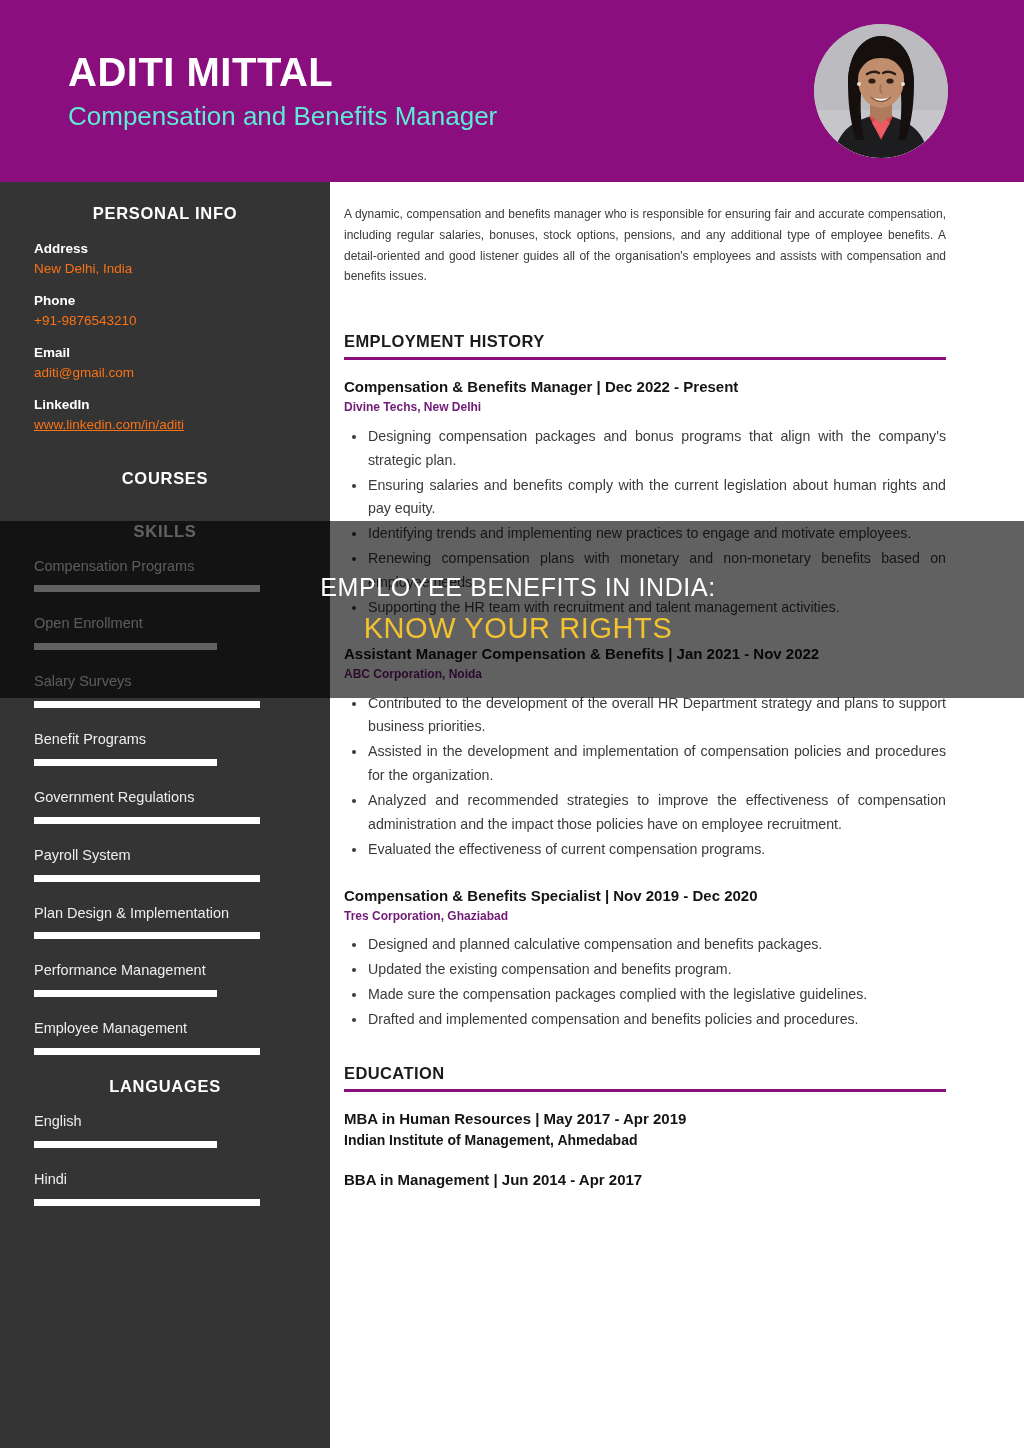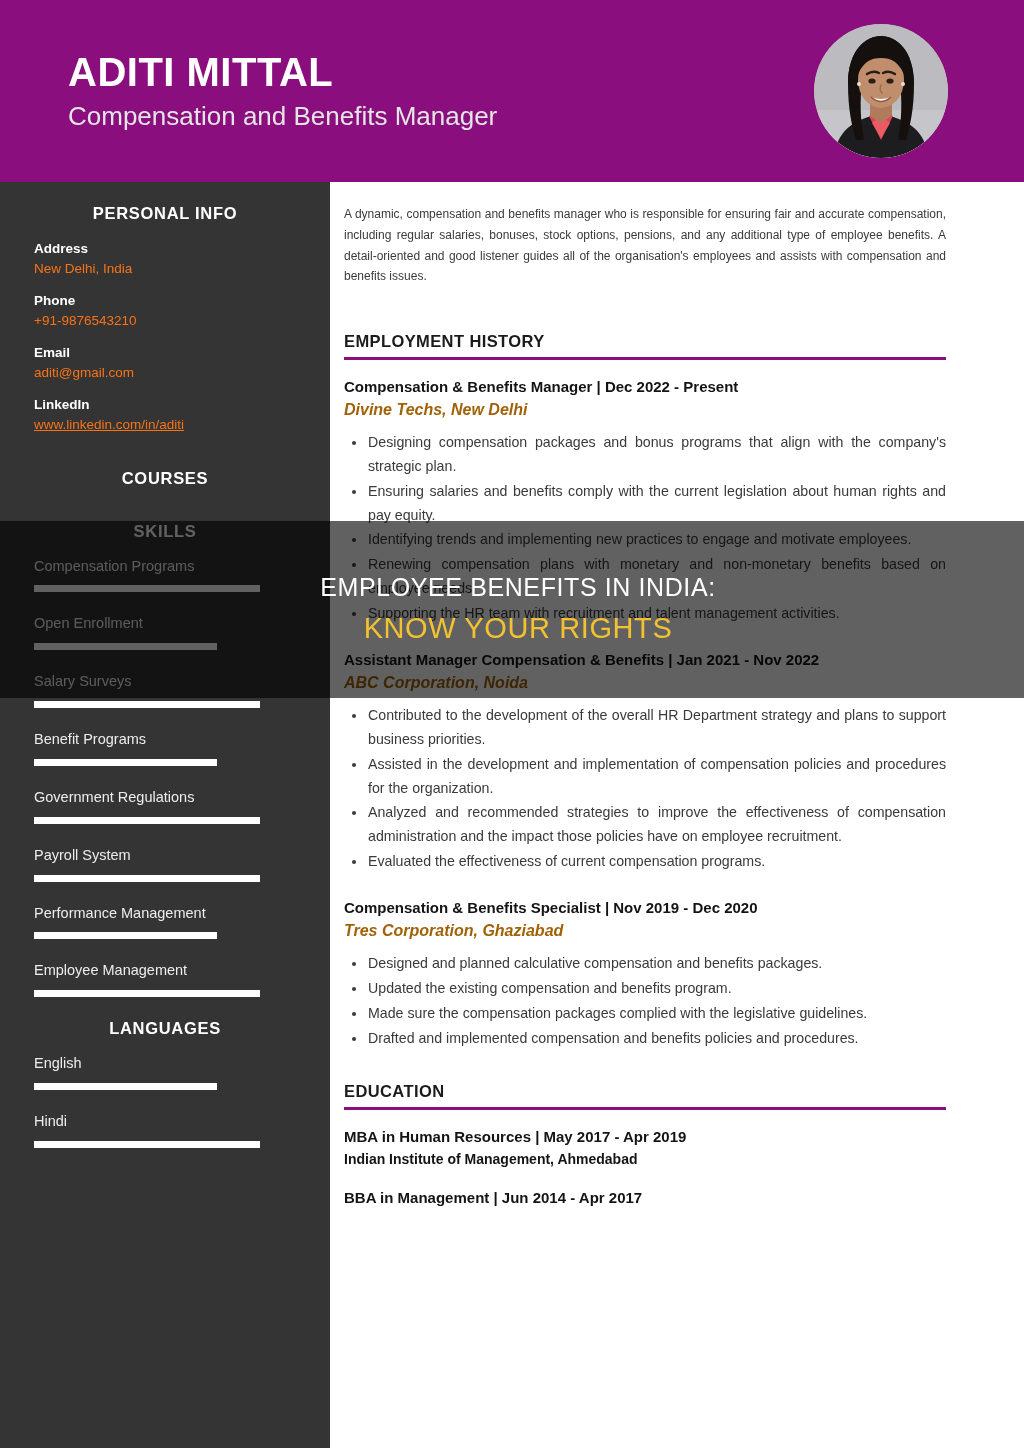--- a/index.html
+++ b/index.html
@@ -33,21 +33,21 @@
   .header-name {
     font-size: 40px;
     font-weight: 700;
     color: #ffffff;
     letter-spacing: 0.5px;
     line-height: 1.05;
   }
   .header-role {
     font-size: 26px;
     font-weight: 400;
-    color: #e5e5e5;
+    color: #5eead4;
     margin-top: 9px;
     line-height: 1.1;
   }
 
   .avatar {
     flex: 0 0 auto;
     width: 134px;
     height: 134px;
     border-radius: 50%;
     overflow: hidden;
@@ -160,26 +160,25 @@
   .sec-h.later { margin-top: 32px; }
 
   .job { margin-bottom: 22px; }
   .job-title {
     font-size: 15px;
     font-weight: 700;
     color: #141414;
     line-height: 1.55;
   }
   .job-company {
-    font-size: 16px;
-    font-weight: 700;
-    color: #a16207;
+    font-size: 12px;
+    font-weight: 700;
+    color: #701a75;
     line-height: 1.55;
     margin-bottom: 8px;
-    font-style: italic;
   }
   ul.bullets { list-style: none; padding: 0; margin: 0; }
   ul.bullets li {
     position: relative;
     padding-left: 24px;
     font-size: 14.2px;
     line-height: 1.68;
     color: #3a3a3a;
     text-align: justify;
     margin-bottom: 1px;
@@ -352,20 +351,26 @@
               <div class="skill-fill" style="width: 100%;"></div>
             </div>
           </div>
           <div class="skill">
             <div class="skill-name">Payroll System</div>
             <div class="skill-track">
               <div class="skill-fill" style="width: 100%;"></div>
             </div>
           </div>
           <div class="skill">
+            <div class="skill-name">Plan Design &amp; Implementation</div>
+            <div class="skill-track">
+              <div class="skill-fill" style="width: 100%;"></div>
+            </div>
+          </div>
+          <div class="skill">
             <div class="skill-name">Performance Management</div>
             <div class="skill-track">
               <div class="skill-fill" style="width: 81%;"></div>
             </div>
           </div>
           <div class="skill">
             <div class="skill-name">Employee Management</div>
             <div class="skill-track">
               <div class="skill-fill" style="width: 100%;"></div>
             </div>

